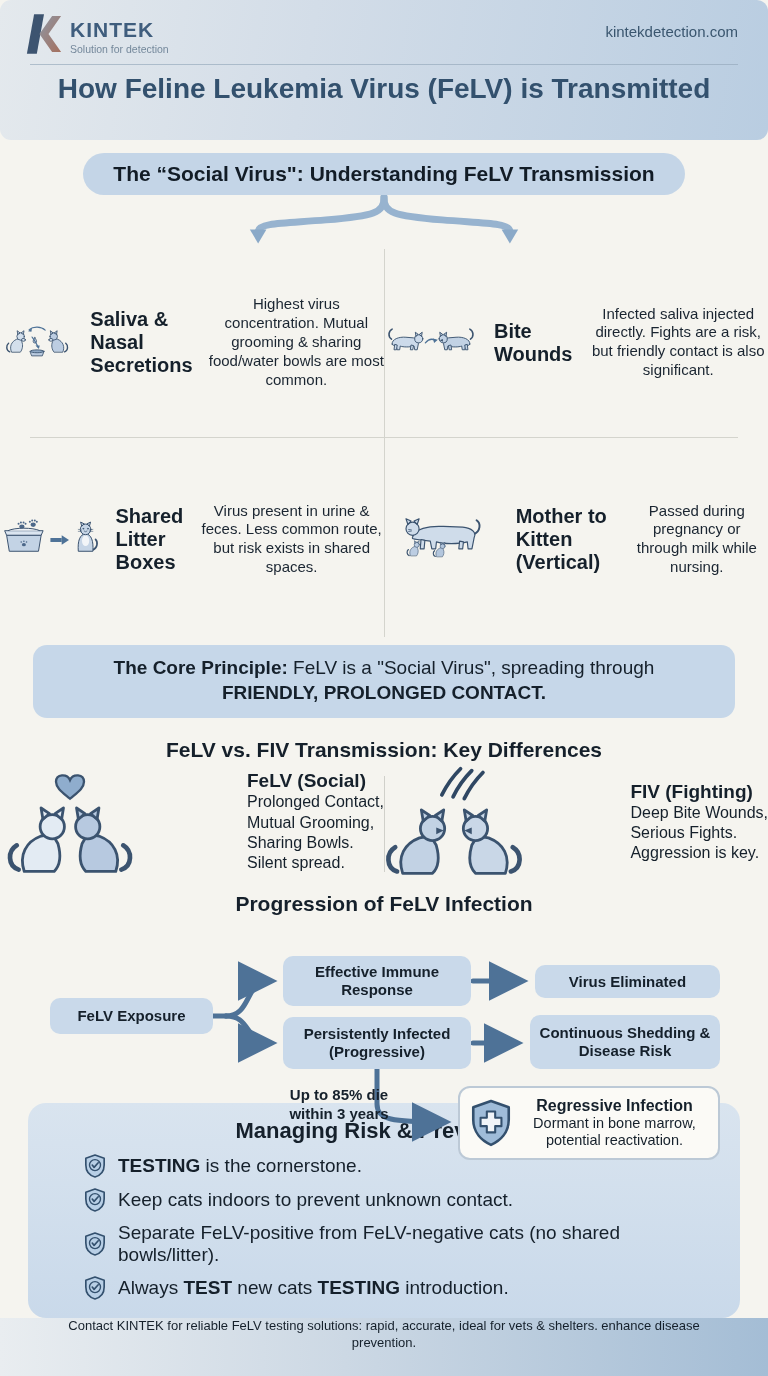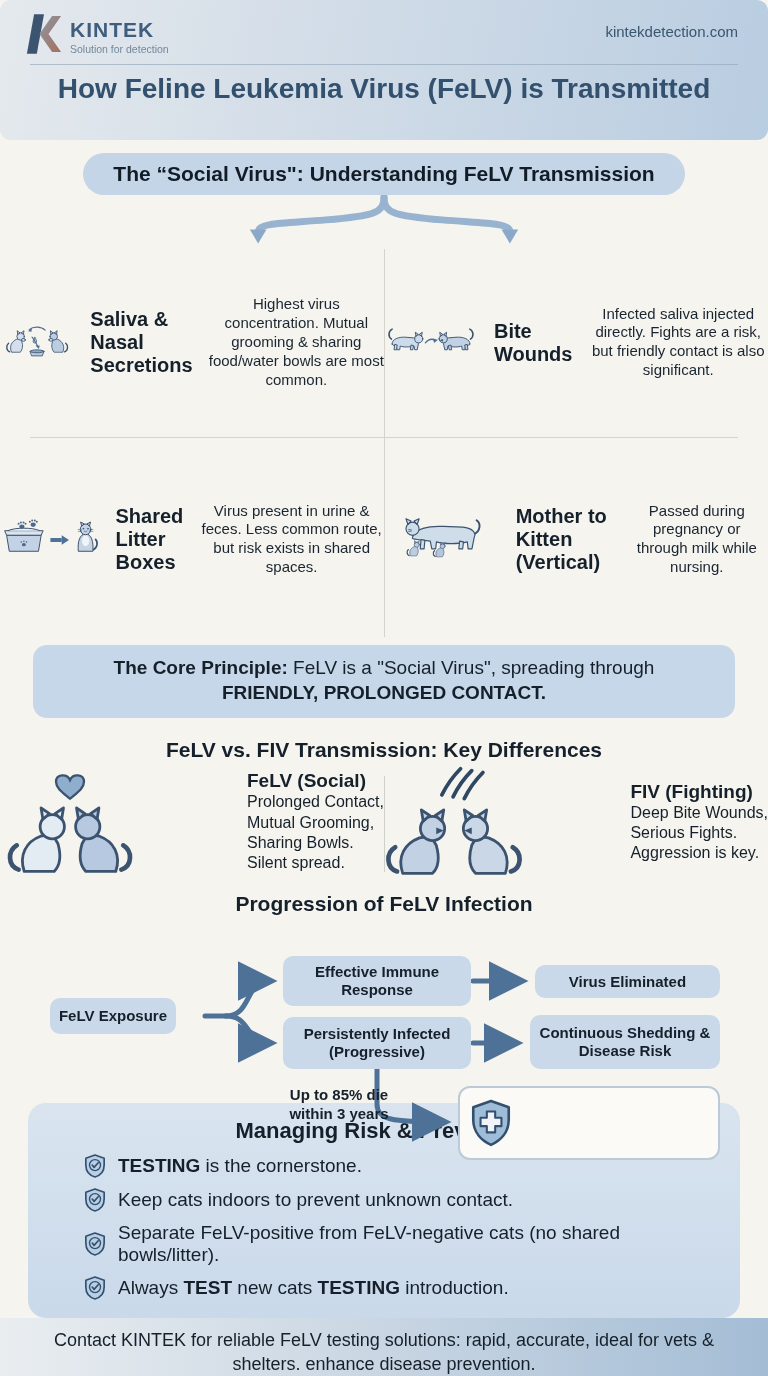--- a/index.html
+++ b/index.html
@@ -81,22 +81,22 @@
     border-radius:18px;
   }
   .prev-heading { text-align:center; font-size:22px; font-weight:bold; margin-bottom:8px; margin-left:-26px; }
   .bullet { display:flex; align-items:center; gap:12px; margin-top:10px; font-size:19px; }
   .bullet b { font-weight:bold; }
   .shield-icon { flex:0 0 auto; display:flex; }
   
   .footer {
     margin-top:auto; height:58px; flex:0 0 auto;
     background:linear-gradient(90deg,#e9edf0 0%,#ccd8e4 45%,#a4bdd5 100%);
-    display:flex; align-items:flex-end; justify-content:center;
-    text-align:center; font-size:18px; line-height:1.3; padding:0 44px;
+    display:flex; align-items:flex-start; justify-content:center;
+    text-align:center; font-size:13px; line-height:1.3; padding:0 44px;
   }
 </style>
 </head>
 <body>
 
 <div class="header">
   <div class="logo-row">
     <div class="brand">
       <span class="k-mark">
         <svg width="36" height="42" viewBox="0 0 40 46">
@@ -389,34 +389,38 @@
     <g fill="none" stroke="#4e7297" stroke-width="5" stroke-linecap="round">
       <path d="M205,98 H226"></path>
       <path d="M226,98 C252,98 244,63 270,63" marker-end="url(#ah)"></path>
       <path d="M226,98 C252,98 244,125 270,125" marker-end="url(#ah)"></path>
       <path d="M473,63 H521" marker-end="url(#ah)"></path>
       <path d="M473,125 H516" marker-end="url(#ah)"></path>
       <path d="M377,151 V186 C377,202 392,204 444,204" marker-end="url(#ah)"></path>
     </g>
   </svg>
 
-  <div class="fbox" style="left:50px; top:80px; width:126px; height:36px;">FeLV Exposure</div>
+  <div class="fbox" style="left:50px; top:80px; width:163px; height:36px;">FeLV Exposure</div>
   <div class="fbox" style="left:283px; top:38px; width:188px; height:50px;">Effective Immune Response</div>
   <div class="fbox" style="left:283px; top:99px; width:188px; height:52px;">Persistently Infected (Progressive)</div>
   <div class="fbox" style="left:535px; top:47px; width:185px; height:33px;">Virus Eliminated</div>
   <div class="fbox" style="left:530px; top:97px; width:190px; height:54px;">Continuous Shedding &amp; Disease Risk</div>
 
   <div class="mortality">Up to 85% die within 3 years</div>
 
   <div class="regressive">
     <span class="shield-icon">
       <svg width="42" height="48" viewBox="0 0 40 46">
         <path d="M20,2 L37,8 V20 C37,32 29,40 20,44 C11,40 3,32 3,20 V8 Z" fill="#9fbcd9" stroke="#33506e" stroke-width="2.5" stroke-linejoin="round"></path>
         <path d="M16,12 h8 v6 h6 v8 h-6 v6 h-8 v-6 h-6 v-8 h6 Z" fill="#f0f4f8" stroke="#33506e" stroke-width="2" stroke-linejoin="round"></path>
       </svg>
+    </span>
+    <span class="reg-text">
+      <div class="reg-title">Regressive Infection</div>
+      <div class="reg-body">Dormant in bone marrow, potential reactivation.</div>
     </span>
   </div>
 </div>
 
 <div class="prev-box">
   <div class="prev-heading">Managing Risk &amp; Prevention</div>
 
   <div class="bullet">
     <span class="shield-icon">
       <svg width="22" height="24" viewBox="0 0 24 26">

